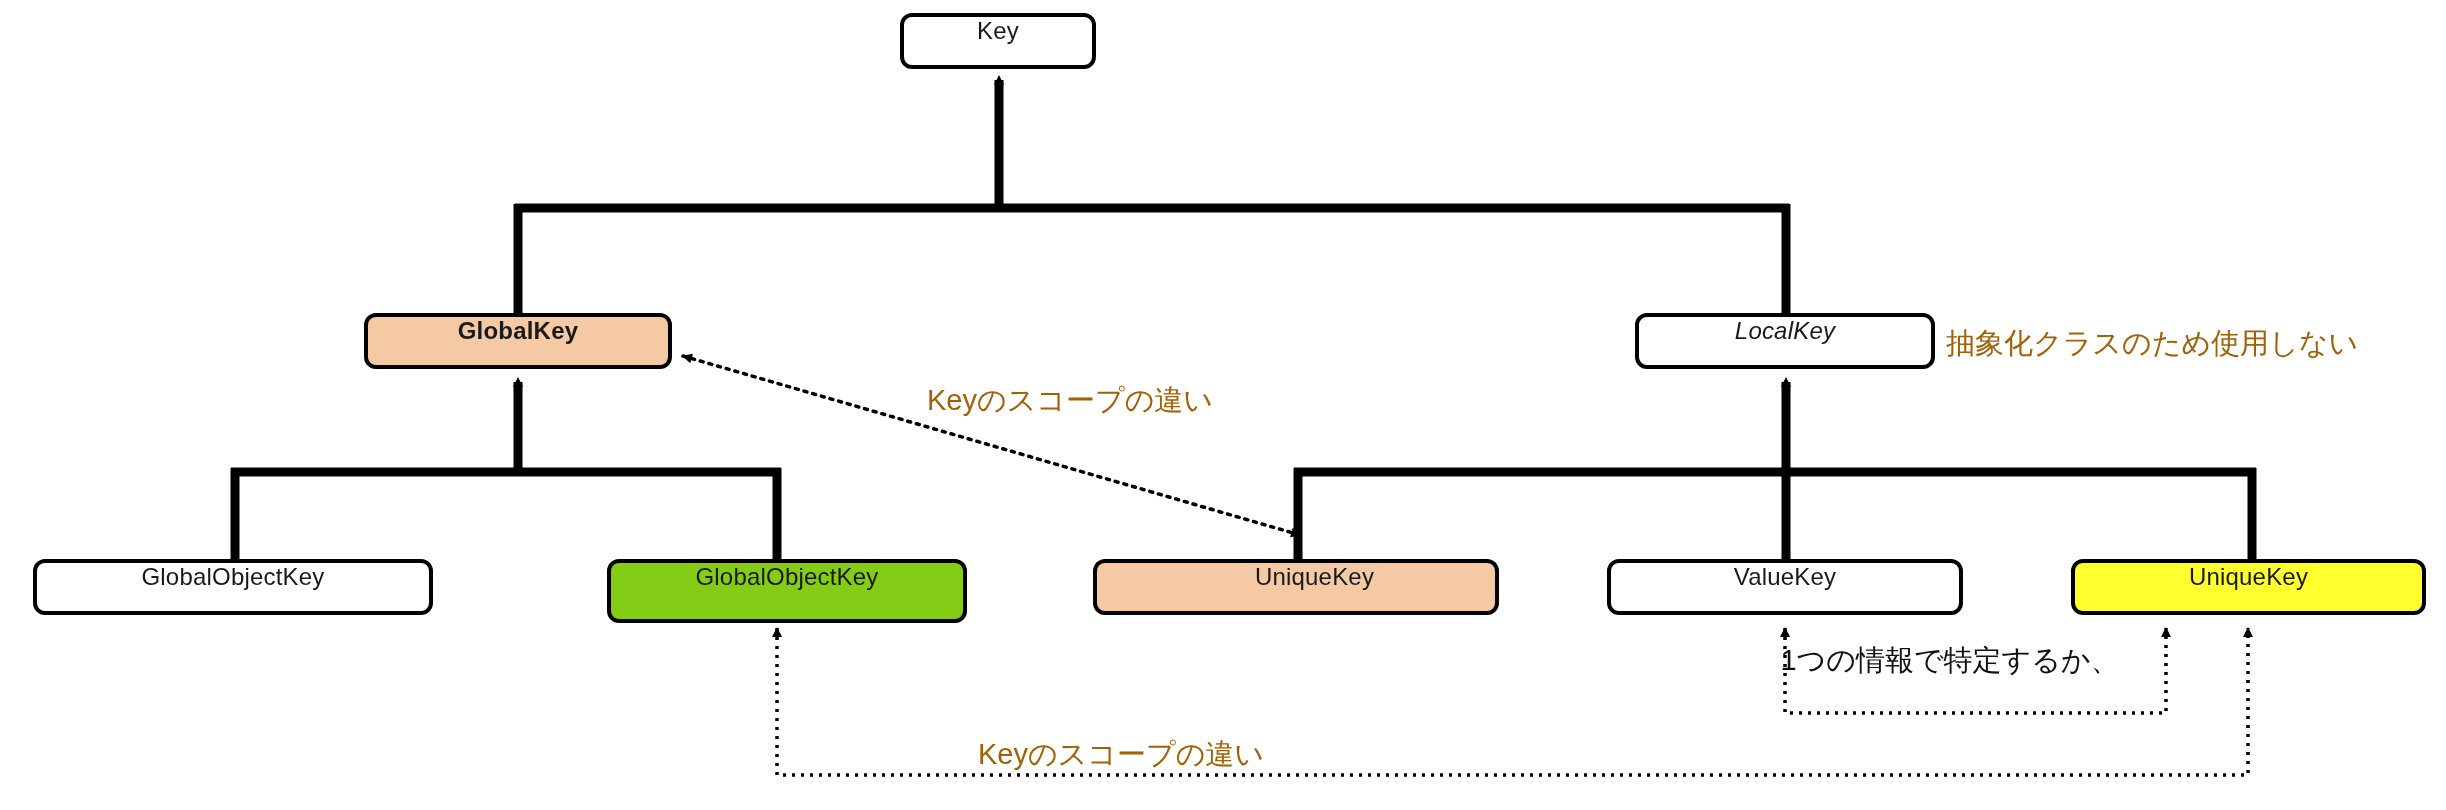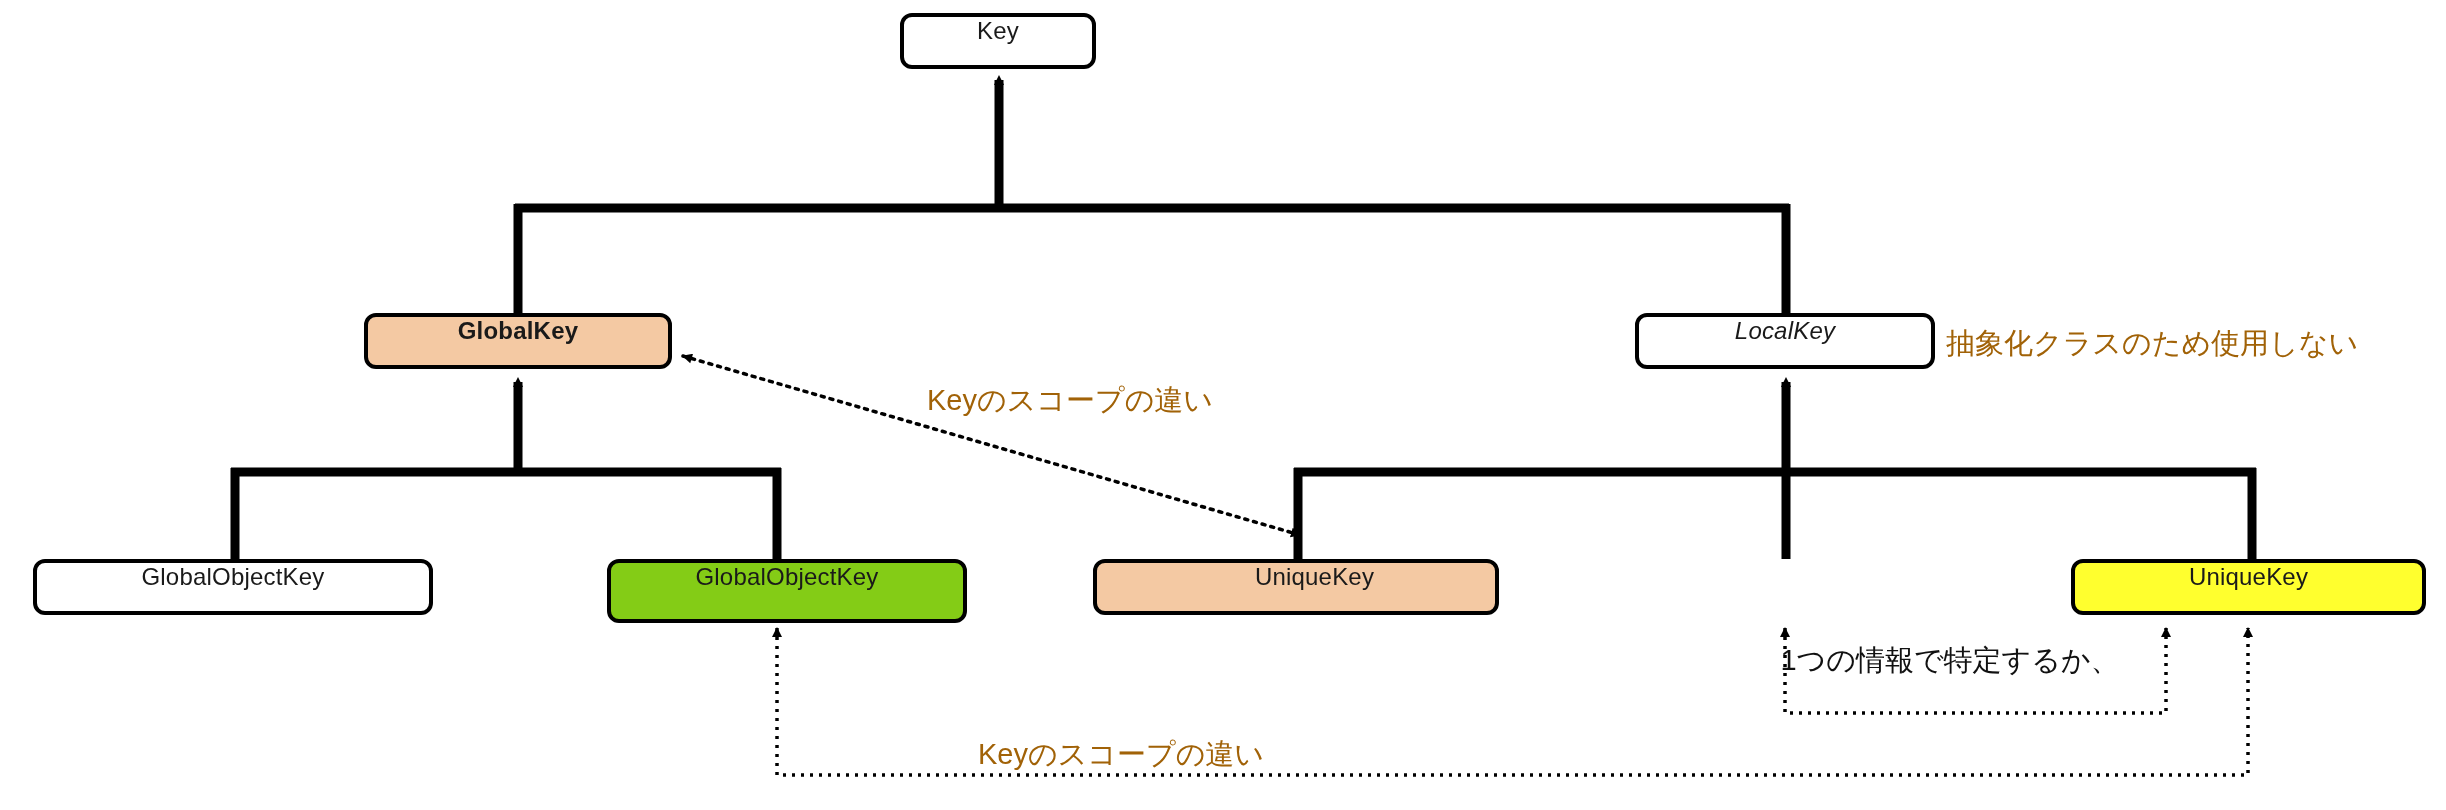--- a/index.html
+++ b/index.html
@@ -126,20 +126,23 @@
   </div>
 
   <div class="node" style="left:607px;top:559px;width:360px;height:64px;background:#84cc16;">
     <span>GlobalObjectKey</span>
   </div>
 
   <div class="node" style="left:1093px;top:559px;width:406px;height:56px;background:#f4c9a3;padding-left:37px;">
     <span>UniqueKey</span>
   </div>
 
+  <div class="node" style="left:1607px;top:559px;width:356px;height:56px;background:#ffffff;">
+    <span>ValueKey</span>
+  </div>
 
   <div class="node" style="left:2071px;top:559px;width:355px;height:56px;background:#ffff2e;">
     <span>UniqueKey</span>
   </div>
 
   <div class="anno" style="left:1946px;top:324px;">抽象化クラスのため使用しない</div>
 
   <div class="anno" style="left:927px;top:381px;">Keyのスコープの違い</div>
 
 

